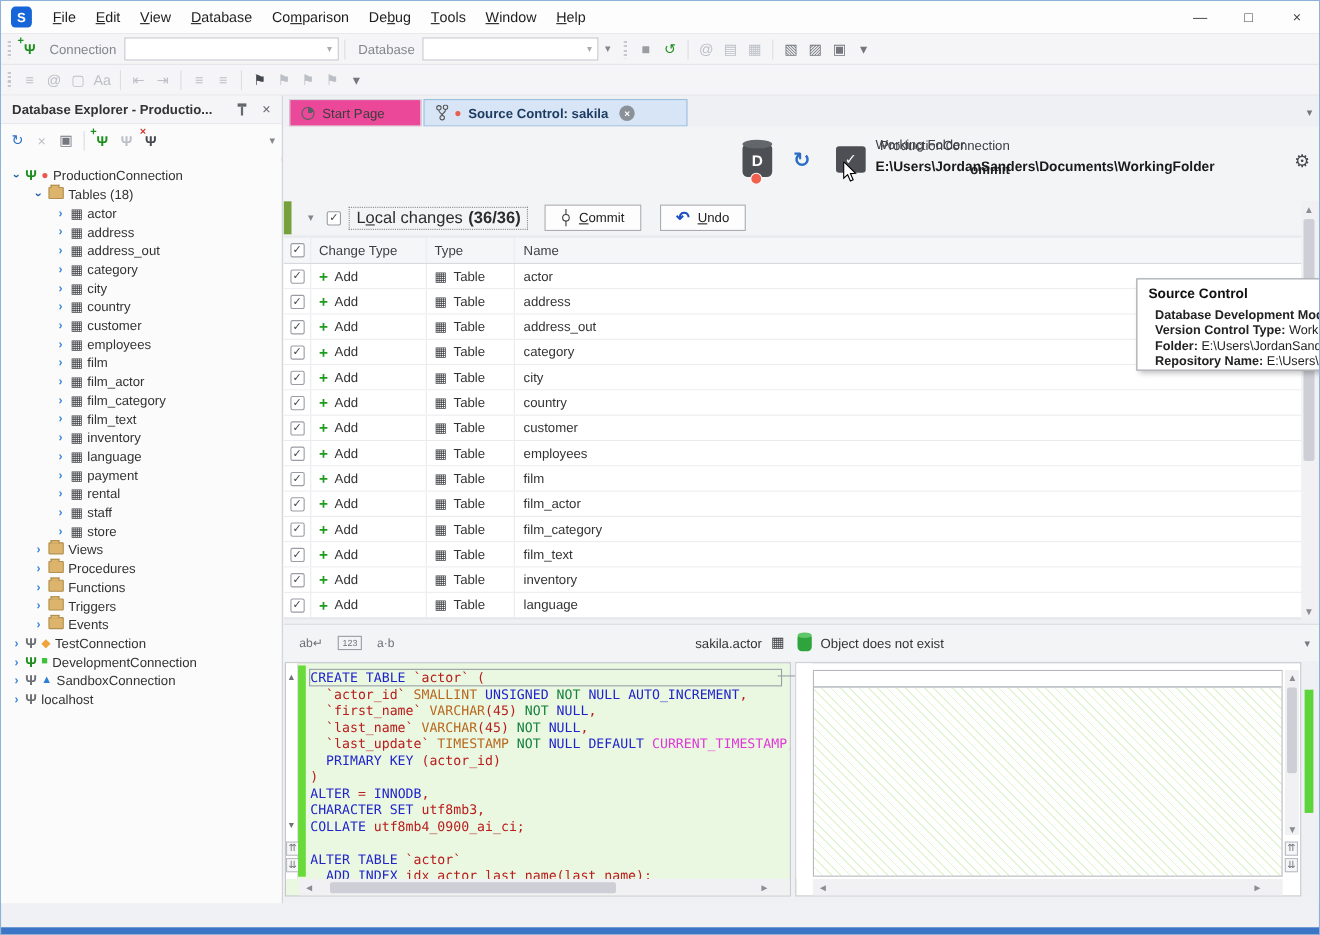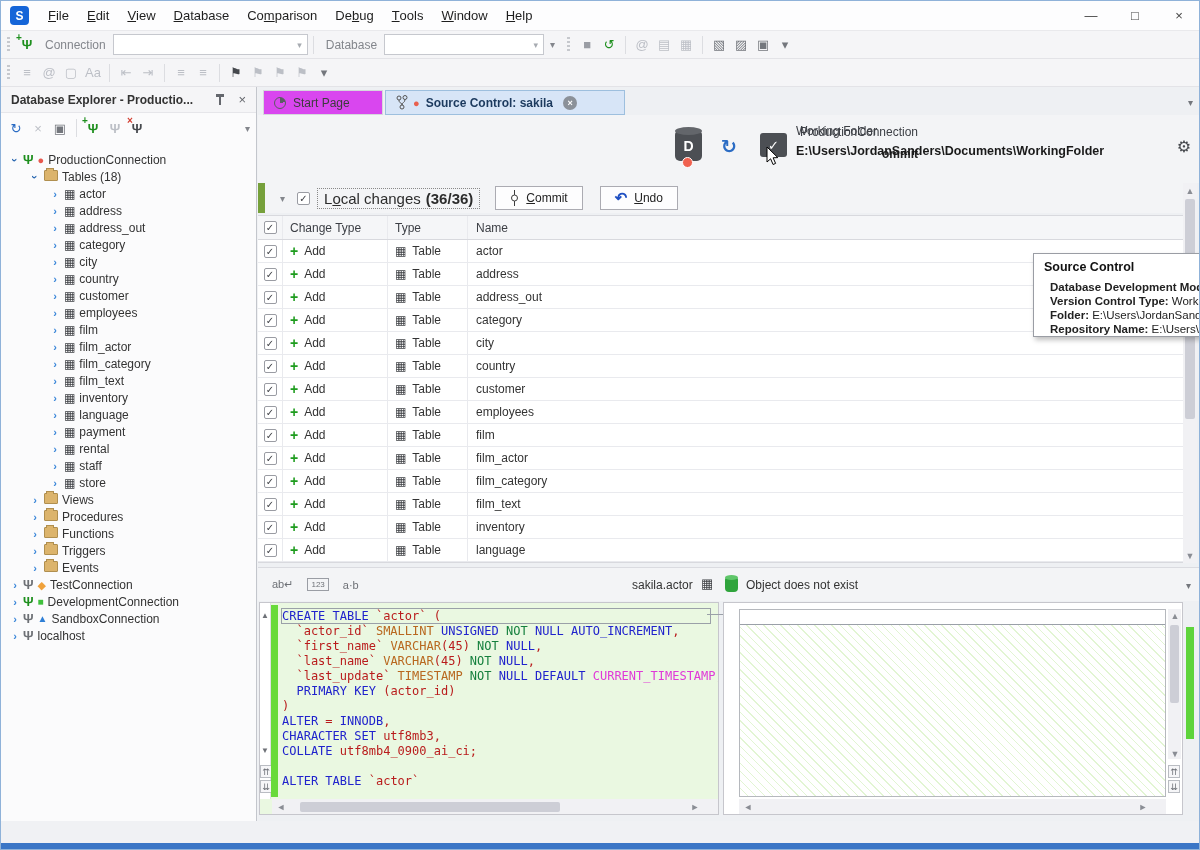--- a/index.html
+++ b/index.html
@@ -42,21 +42,21 @@
   .ico-folder{width:14px;height:11px;background:#dcb46c;border:1px solid #b08f4f;border-radius:1px;position:relative;margin-left:3px;margin-top:-2px;}
   .ico-folder::before{content:"";position:absolute;top:-3px;left:1px;width:6px;height:2px;background:#dcb46c;border:1px solid #b08f4f;border-bottom:none;}
   .badge{font-size:10px;margin-left:4px;line-height:10px;}
   .badge.red-dot{color:#e8584e;font-size:11px;}
   .badge.orange-diamond{color:#f0a23c;font-size:11px;}
   .badge.green-square{color:#3fc03c;}
   .badge.blue-triangle{color:#2f7fd6;}
   
   #docarea{position:absolute;left:257px;top:86px;width:943px;height:734px;background:#eef0f3;}
   .tab{position:absolute;top:3px;height:25px;display:flex;align-items:center;padding:0 10px;cursor:default;}
-  #tab-start{left:5px;width:120px;background:#d946ef;border:1px solid #d5d7dc;color:#3c3c3c;}
+  #tab-start{left:5px;width:120px;background:#ec4899;border:1px solid #d5d7dc;color:#3c3c3c;}
   #tab-active{left:127px;width:240px;background:#d7e5f7;border:1px solid #9dbfde;color:#1c3a5e;font-weight:bold;}
   .ico-startpage{width:12px;height:12px;border-radius:50%;border:1.5px solid #5a5d63;margin-right:7px;background:conic-gradient(#5a5d63 0 22%,transparent 0 100%);}
   .tab-close{width:14px;height:14px;border-radius:50%;background:#8b9199;color:#fff;font-size:9px;display:flex;align-items:center;justify-content:center;margin-left:10px;}
   #tabstrip-caret{position:absolute;right:8px;top:10px;color:#74777d;font-size:10px;}
   #doc-header{position:absolute;left:0;top:28px;width:943px;height:68px;background:#f3f4f6;}
   #hdr-conn{position:absolute;right:283px;top:10px;color:#3c3f45;}
   #hdr-db{position:absolute;right:283px;top:32px;font-weight:bold;color:#222;}
   .dbcyl{position:absolute;background:#4c4f54;border-radius:4px 4px 5px 5px;color:#fff;font-weight:bold;display:flex;align-items:center;justify-content:center;}
   .dbcyl::before{content:"";position:absolute;top:-4px;left:0;width:100%;height:8px;background:#63666b;border-radius:50%;}
   .reddot{position:absolute;width:11px;height:11px;border-radius:50%;background:#f0614f;border:1px solid #fff;}
@@ -690,20 +690,21 @@
           <div class="cline"><span class="tk-p">  `first_name` </span><span class="tk-t">VARCHAR</span><span class="tk-p">(45) </span><span class="tk-g">NOT</span><span class="tk-p"> </span><span class="tk-k">NULL</span><span class="tk-p">,</span></div>
           <div class="cline"><span class="tk-p">  `last_name` </span><span class="tk-t">VARCHAR</span><span class="tk-p">(45) </span><span class="tk-g">NOT</span><span class="tk-p"> </span><span class="tk-k">NULL</span><span class="tk-p">,</span></div>
           <div class="cline"><span class="tk-p">  `last_update` </span><span class="tk-t">TIMESTAMP</span><span class="tk-p"> </span><span class="tk-g">NOT</span><span class="tk-p"> </span><span class="tk-k">NULL DEFAULT</span><span class="tk-p"> </span><span class="tk-m">CURRENT_TIMESTAMP</span><span class="tk-p">,</span></div>
           <div class="cline"><span class="tk-p">  </span><span class="tk-k">PRIMARY KEY</span><span class="tk-p"> (actor_id)</span></div>
           <div class="cline"><span class="tk-p">)</span></div>
           <div class="cline"><span class="tk-k">ALTER</span><span class="tk-p"> = </span><span class="tk-k">INNODB</span><span class="tk-p">,</span></div>
           <div class="cline"><span class="tk-k">CHARACTER SET</span><span class="tk-p"> utf8mb3,</span></div>
           <div class="cline"><span class="tk-k">COLLATE</span><span class="tk-p"> utf8mb4_0900_ai_ci;</span></div>
           <div class="cline"></div>
           <div class="cline"><span class="tk-k">ALTER TABLE</span><span class="tk-p"> `actor`</span></div>
+          <div class="cline"><span class="tk-p">  </span><span class="tk-k">ADD INDEX</span><span class="tk-p"> idx_actor_last_name(last_name);</span></div>
         </div>
       <div id="line1-box"></div>
       <div class="sb-track" style="left:12px;top:196px;width:446px;height:15px;"></div>
       <span class="sb-arrow" style="left:14px;top:197px;">◄</span>
       <div class="sb-thumb" style="left:40px;top:199px;width:260px;height:10px;"></div>
       <span class="sb-arrow" style="left:428px;top:197px;">►</span>
     </div>
 
     <div id="connector"></div>
 

